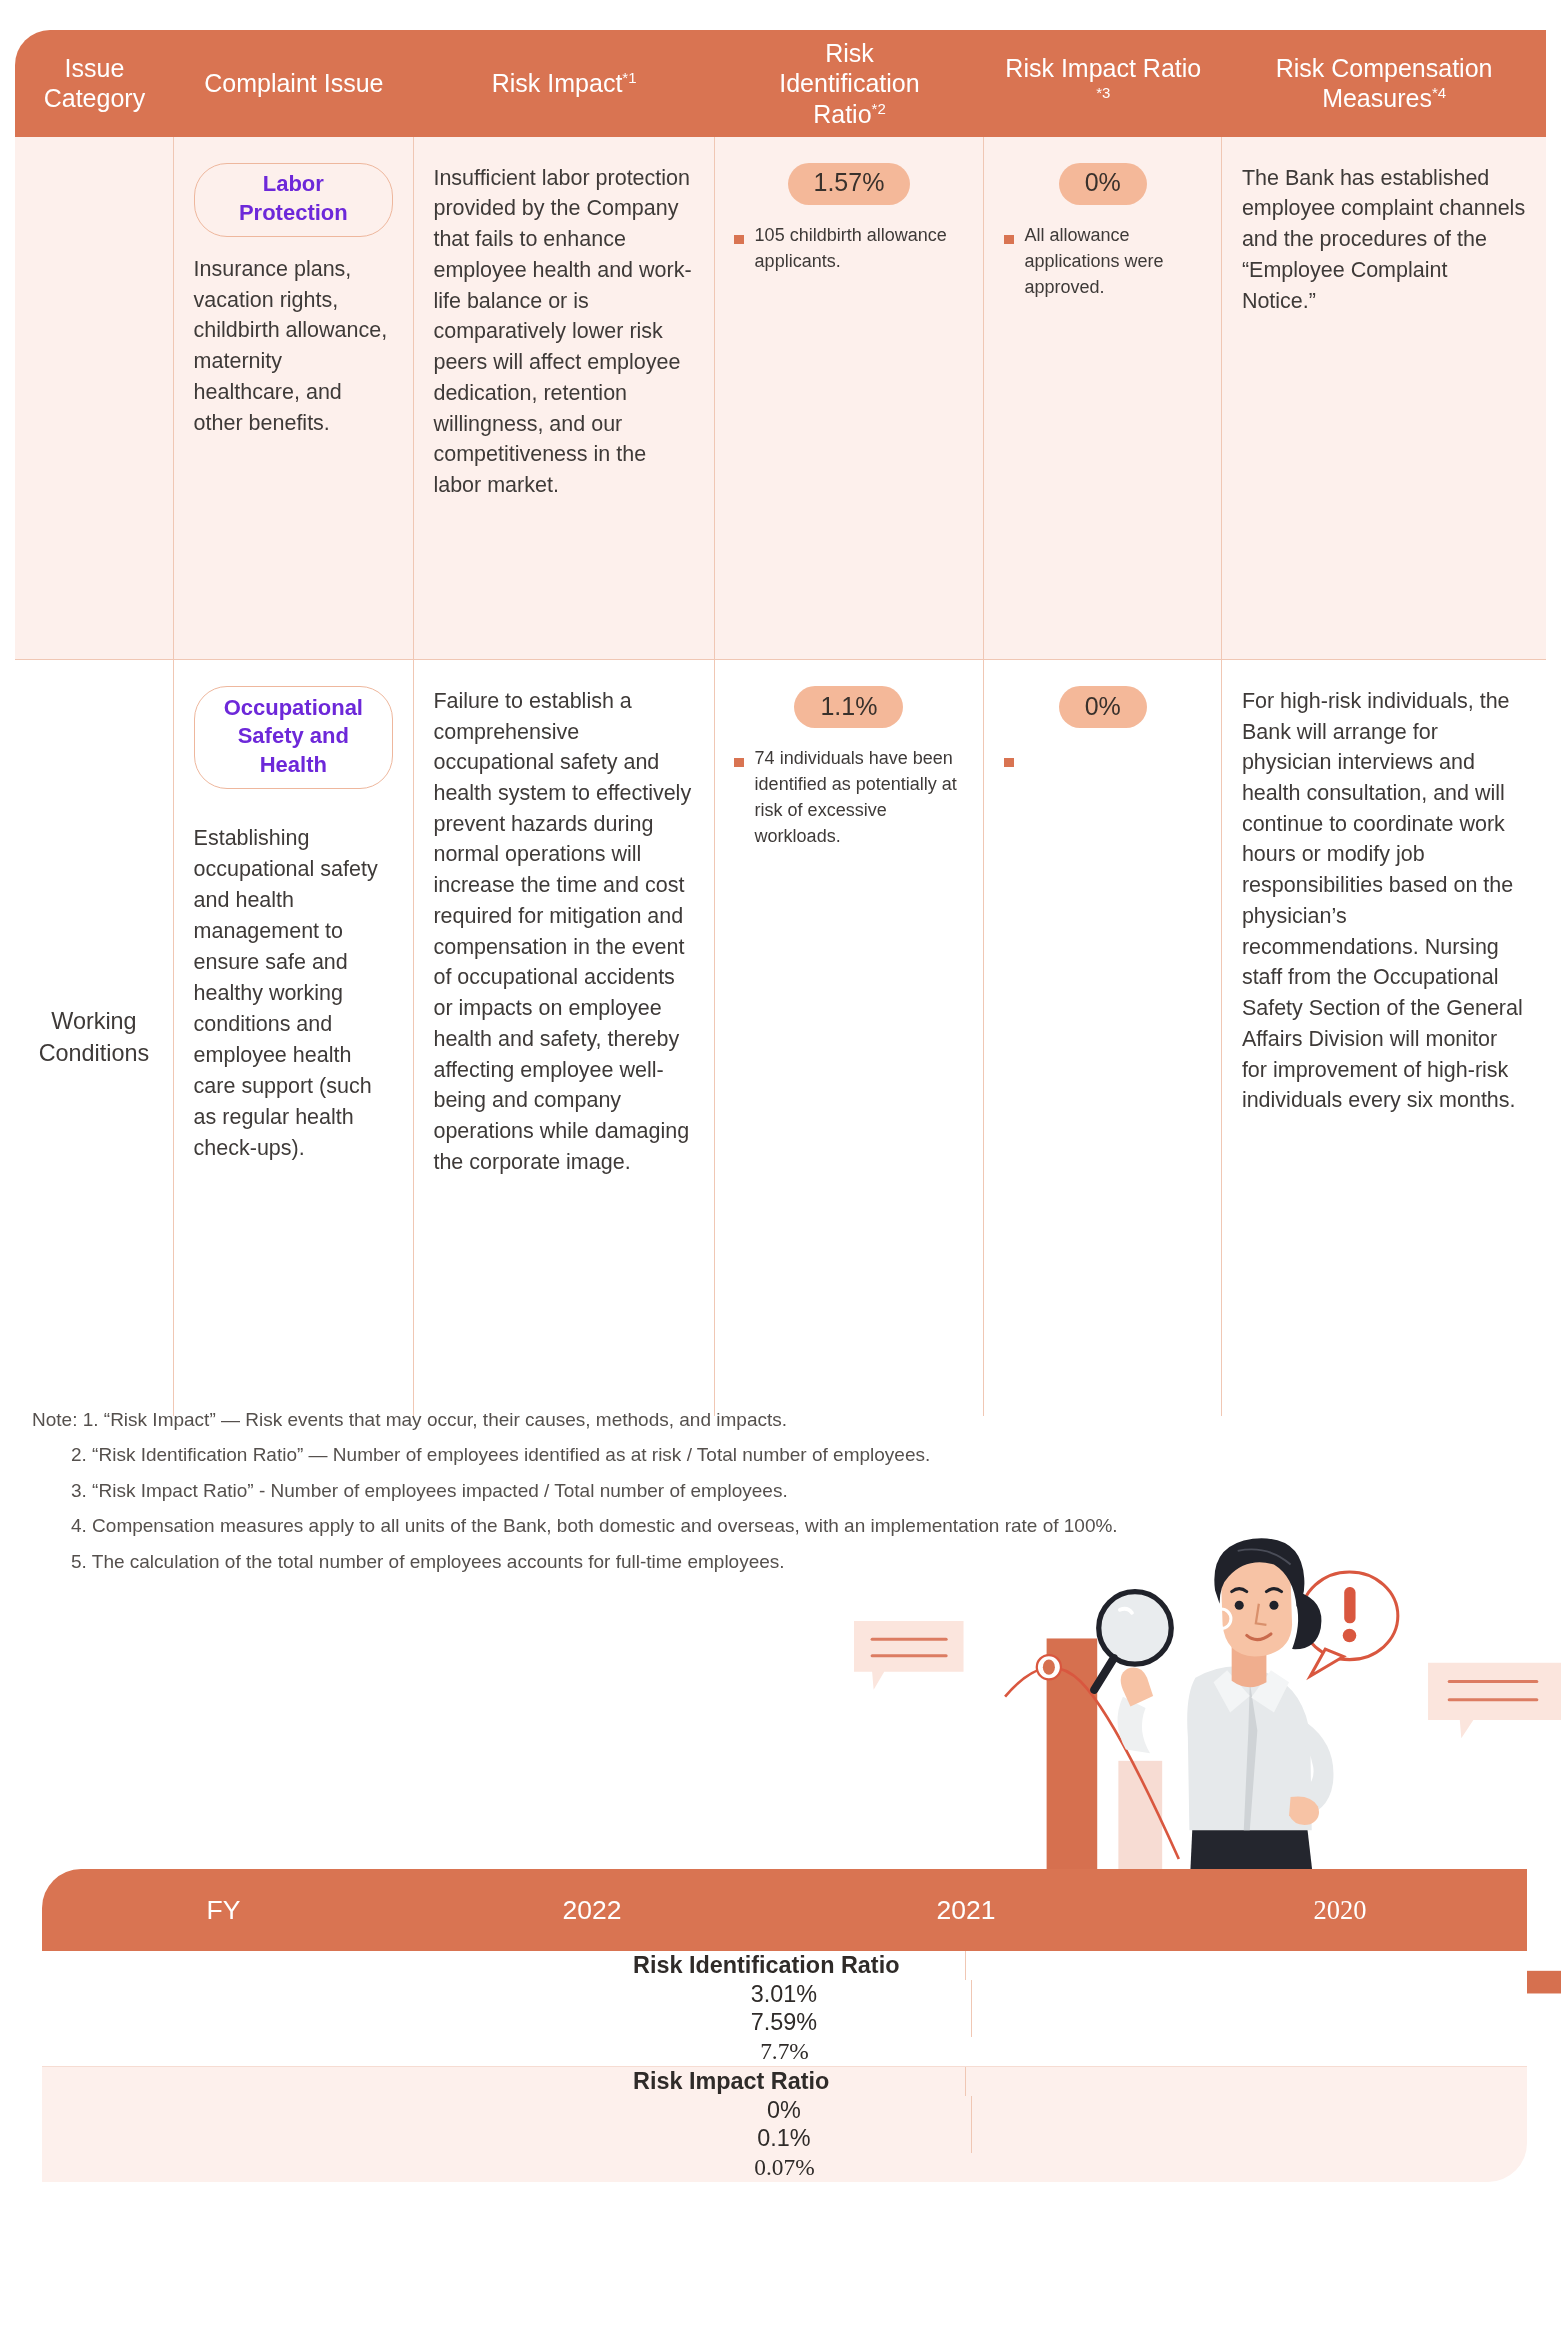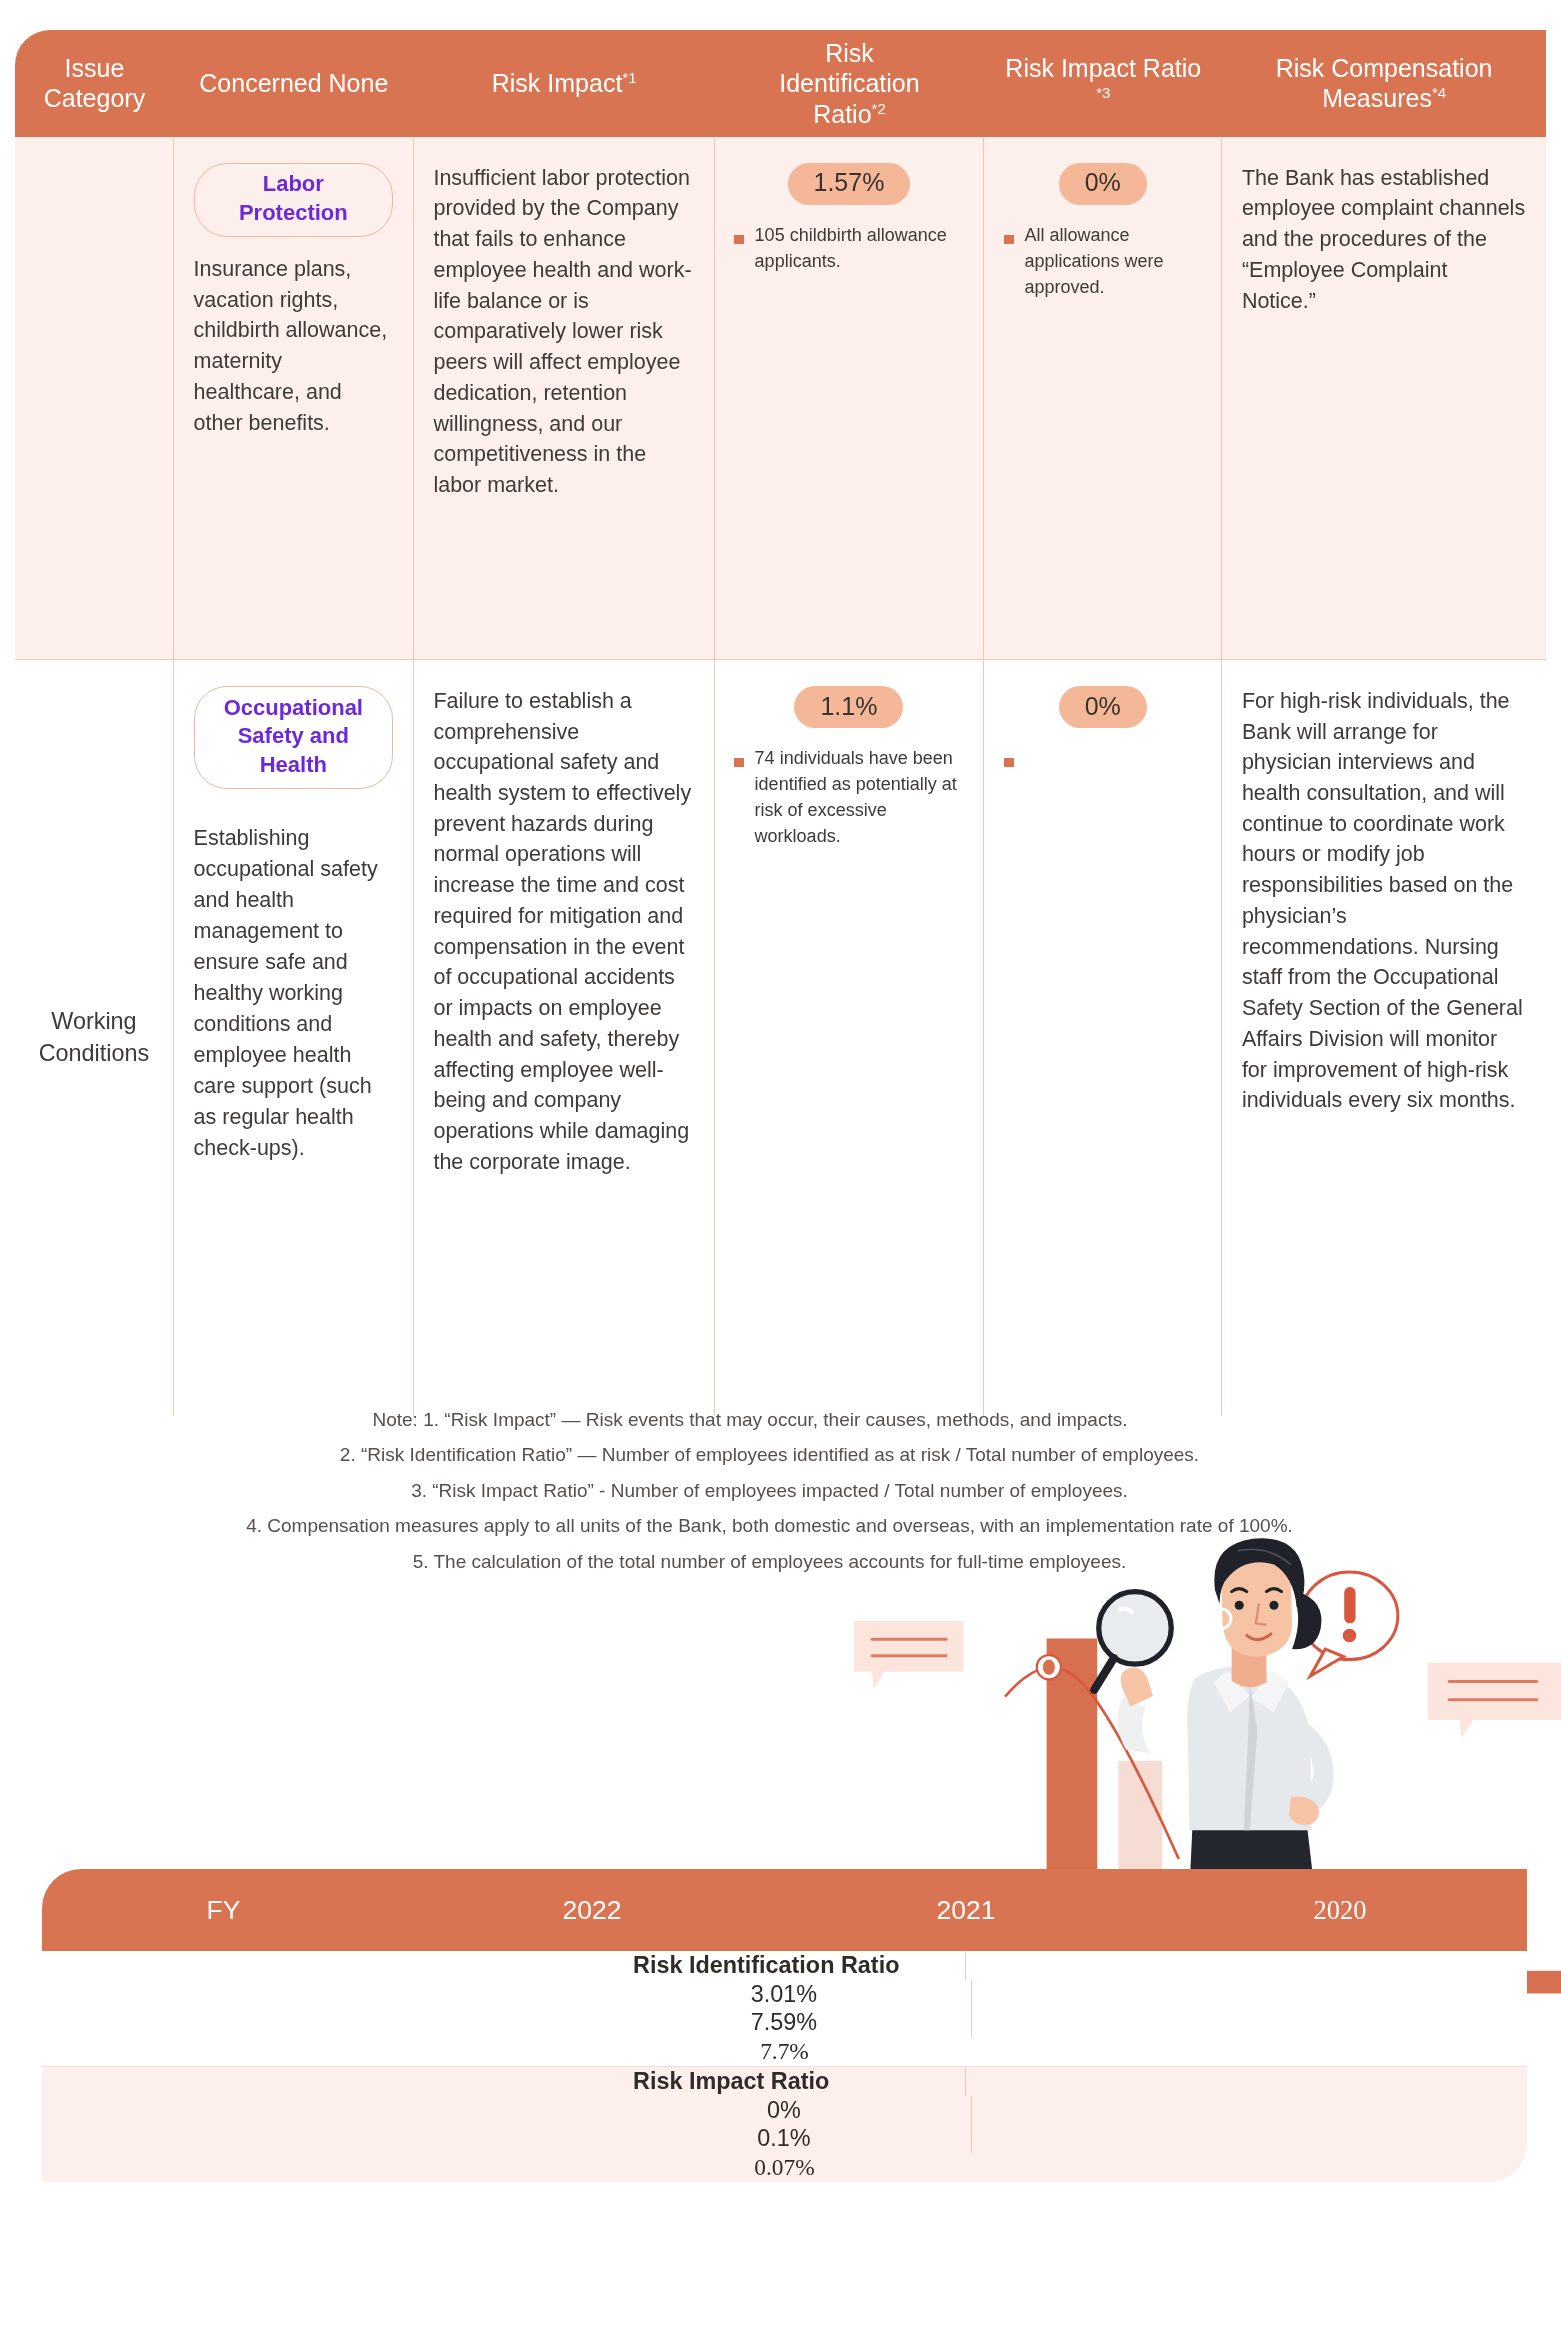--- a/index.html
+++ b/index.html
@@ -92,21 +92,21 @@
     width:9.8px;height:9.8px;background:#d97452;
     flex:0 0 9.8px;margin-top:11.3px;
   }
   .bullet-txt{font-size:18px;line-height:1.44;}
 
   
   .notes{
     position:absolute;left:32px;top:1407px;width:1436px;
     font-size:19px;color:#55504d;line-height:1.35;
   }
-  .note-line{margin-bottom:9.8px;text-align:center;}
+  .note-line{margin-bottom:9.8px;}
   .note-line.indent{padding-left:39px;}
 
   
   .illus{position:absolute;left:854px;top:1534px;width:707px;height:465px;}
 
   
   .sec-title-wrap{
     position:absolute;left:51px;top:1882px;display:flex;align-items:center;gap:23px;
   }
   .sec-flag{
@@ -151,21 +151,21 @@
 <body>
 
 <div class="risk-table-wrap">
 
   <div class="risk-header">
     <div class="rh-cell c1">
       <span>Issue</span><br>
       <span>Category</span>
     </div>
     <div class="rh-cell c2">
-      <span>Concerned None</span>
+      <span>Complaint Issue</span>
     </div>
     <div class="rh-cell c3">
       <span>Risk Impact</span><sup>*1</sup>
     </div>
     <div class="rh-cell c4">
       <span>Risk</span><br>
       <span>Identification</span><br>
       <span>Ratio</span><sup>*2</sup>
     </div>
     <div class="rh-cell c5">

